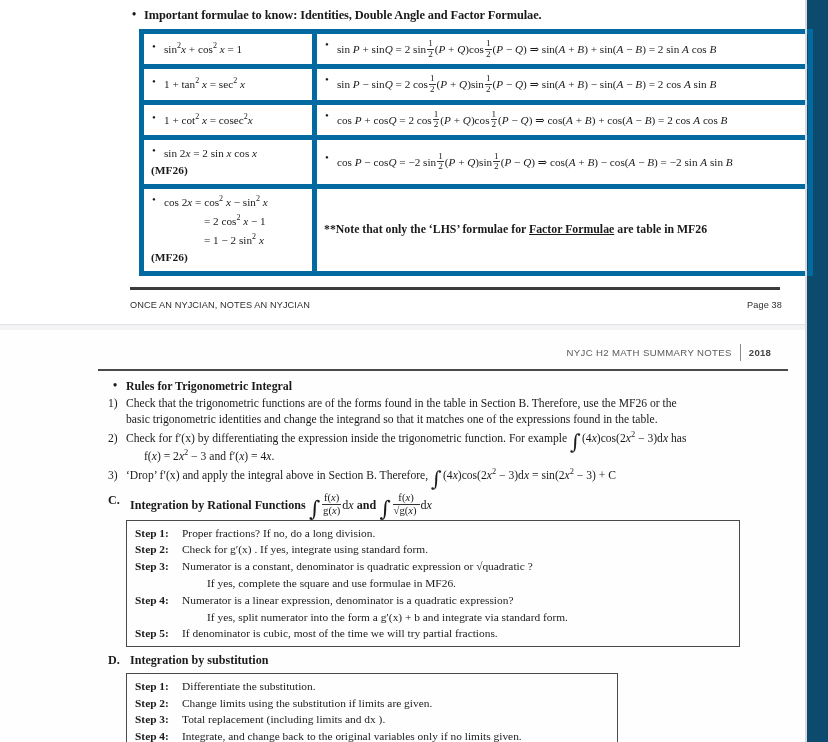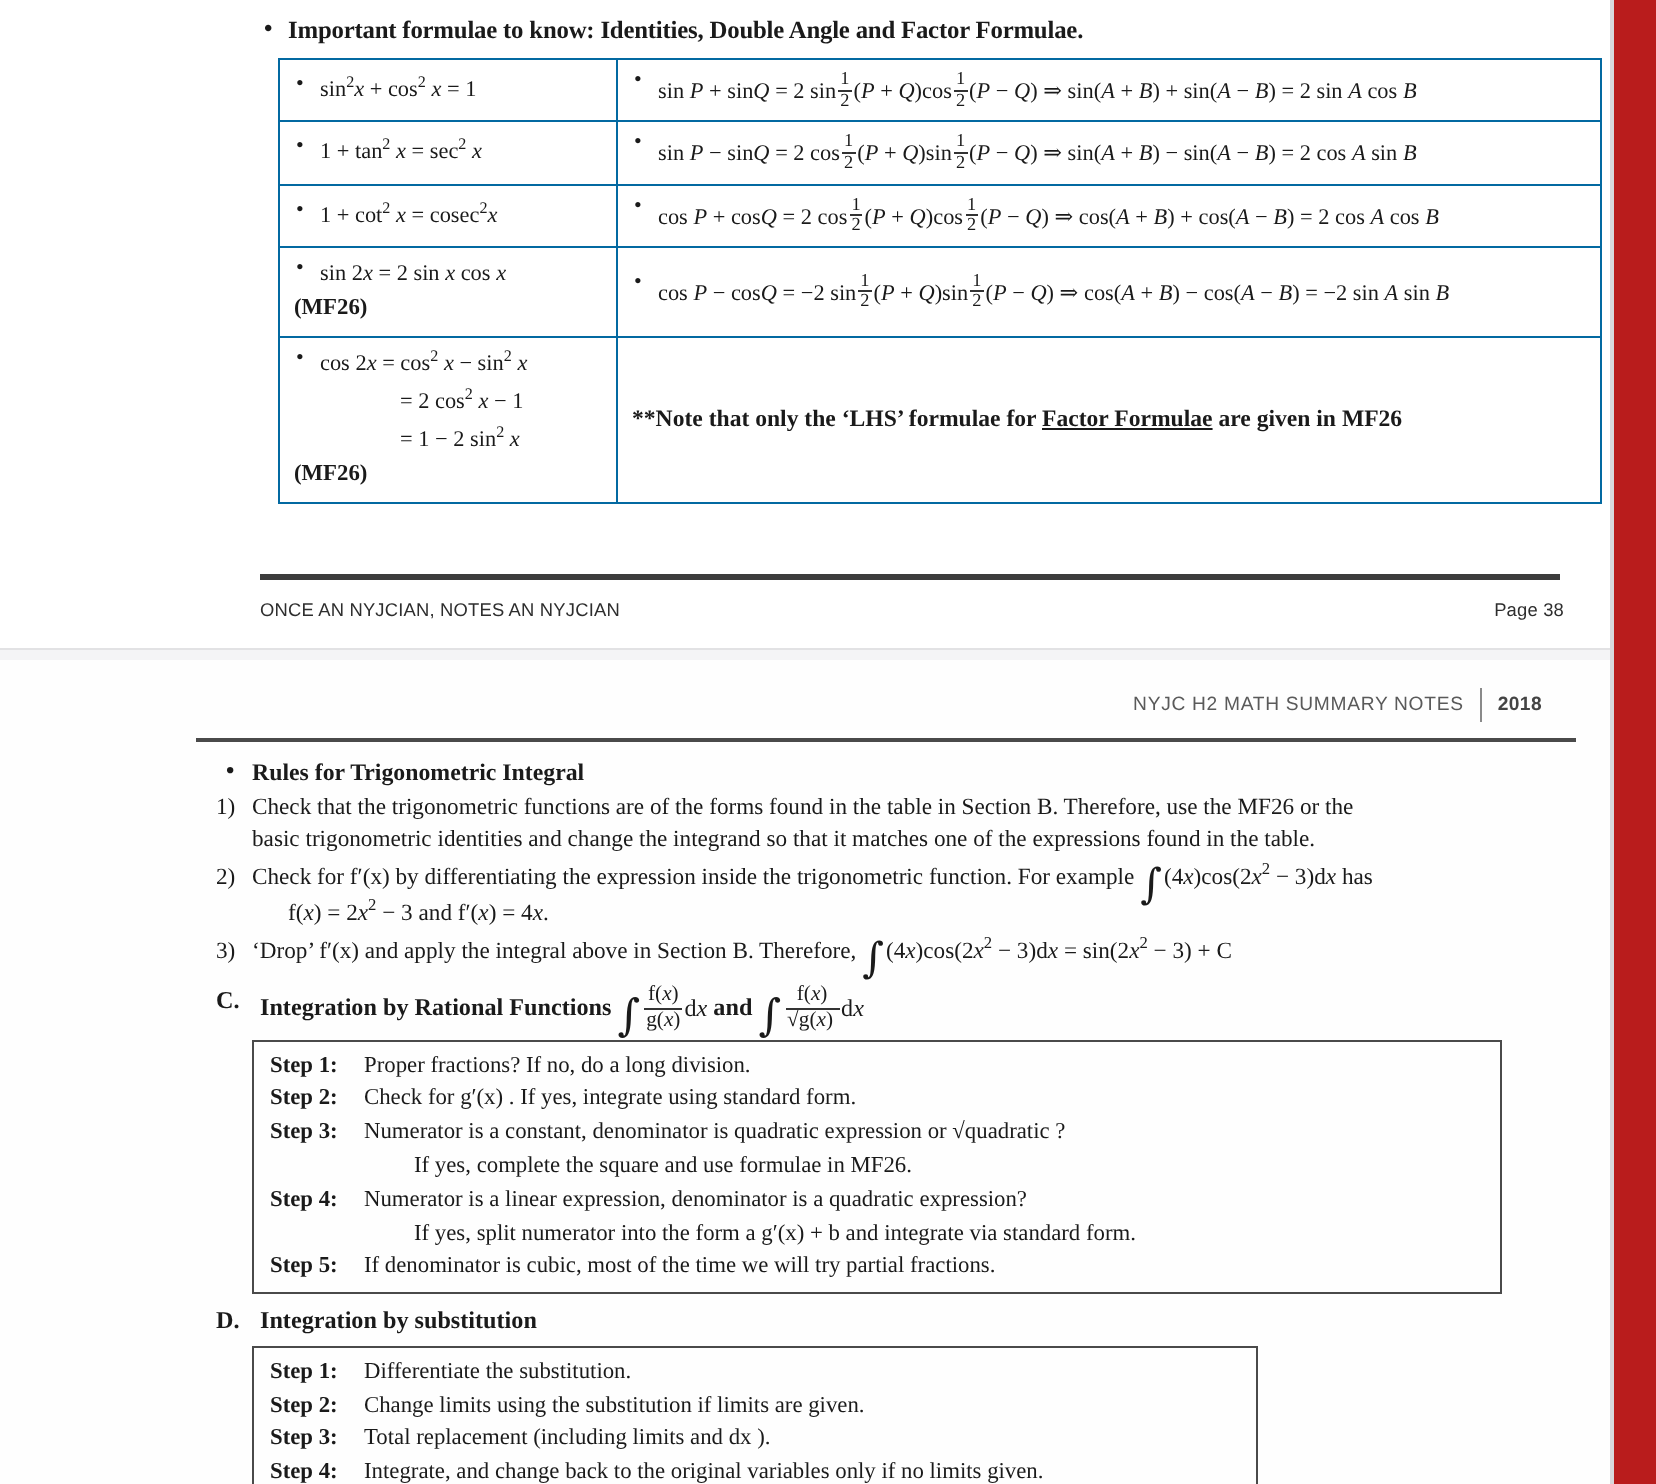--- a/index.html
+++ b/index.html
@@ -11,21 +11,21 @@
     width: 828px;
     height: 742px;
     overflow: hidden;
     font-family: "Liberation Serif", "DejaVu Serif", serif;
     color: #1a1a1a;
   }
   .viewport {
     position: relative;
     width: 828px;
     height: 742px;
-    background: #b91c1c;
+    background: #0c4a6e;
   }
   .page {
     position: absolute;
     left: 0;
     top: 0;
     width: 806px;
     background: #ffffff;
   }
   .page-edge {
     position: absolute;
@@ -80,21 +80,21 @@
     font-size: 12px;
   }
 
   table.formulae {
     border-collapse: collapse;
     width: 635px;
     margin-left: 9px;
     table-layout: fixed;
   }
   table.formulae td {
-    border: 1px solid #0369a1;
+    border: 5px solid #0369a1;
     padding: 5px 6px 5px 7px;
     vertical-align: middle;
     font-size: 11.2px;
     line-height: 1.45;
   }
   td.col-left { width: 155px; }
   td.col-right { width: 478px; }
   .li {
     position: relative;
     padding-left: 13px;
@@ -247,21 +247,21 @@
   }
   .lettered .ltr {
     position: absolute;
     left: 0;
     top: 0;
   }
   .stepbox {
     border: 1px solid #4a4a4a;
     margin-left: 18px;
     width: 600px;
-    padding: 4px 15px 4px 8px;
+    padding: 4px 4px 4px 8px;
     font-size: 11.4px;
     line-height: 1.47;
   }
   .stepbox.narrow { width: 478px; }
   .step { position: relative; padding-left: 47px; }
   .step .lab {
     position: absolute;
     left: 0;
     top: 0;
     font-weight: bold;
@@ -335,21 +335,21 @@
           <td class="col-left">
             <div class="li">
               cos 2<span class="mi">x</span> = cos<span class="sup">2</span> <span class="mi">x</span> − sin<span class="sup">2</span> <span class="mi">x</span>
               <span class="cont">= 2 cos<span class="sup">2</span> <span class="mi">x</span> − 1</span>
               <span class="cont">= 1 − 2 sin<span class="sup">2</span> <span class="mi">x</span></span>
             </div>
             <span class="mf">(MF26)</span>
           </td>
           <td class="col-right">
             <div class="note">
-              <span>**Note that only the ‘LHS’ formulae for </span><u>Factor Formulae</u><span> are given in MF26</span>
+              <span>**Note that only the ‘LHS’ formulae for </span><u>Factor Formulae</u><span> are table in MF26</span>
             </div>
           </td>
         </tr>
       </tbody>
         </table>
     </div>
 
     <div class="foot-rule"></div>
     <div class="foot-row">
       <span>ONCE AN NYJCIAN, NOTES AN NYJCIAN</span>

